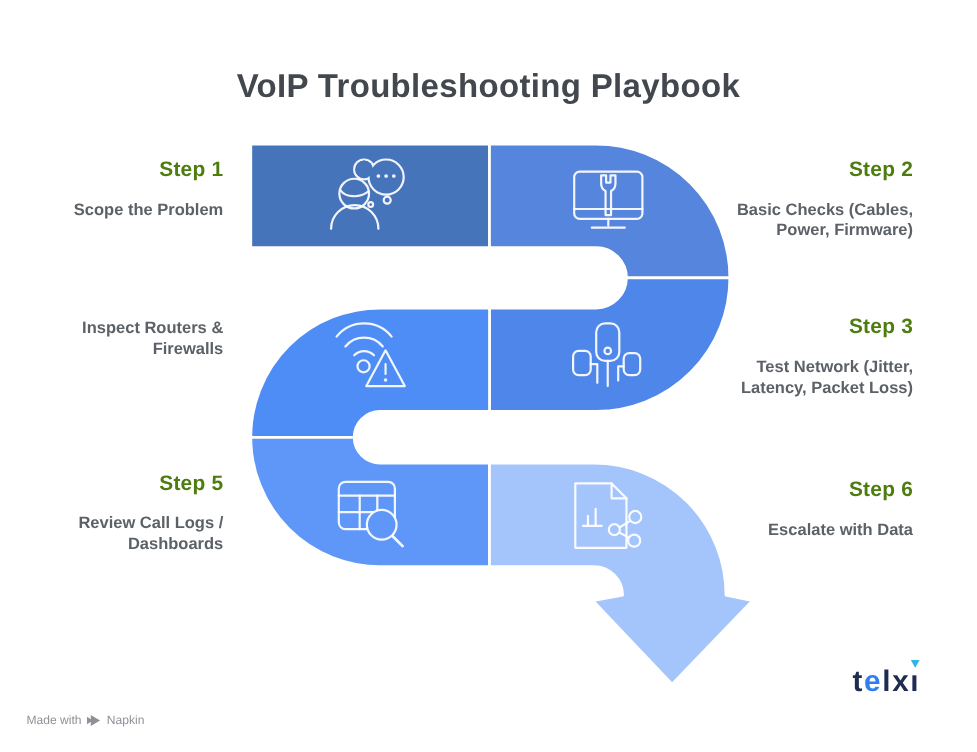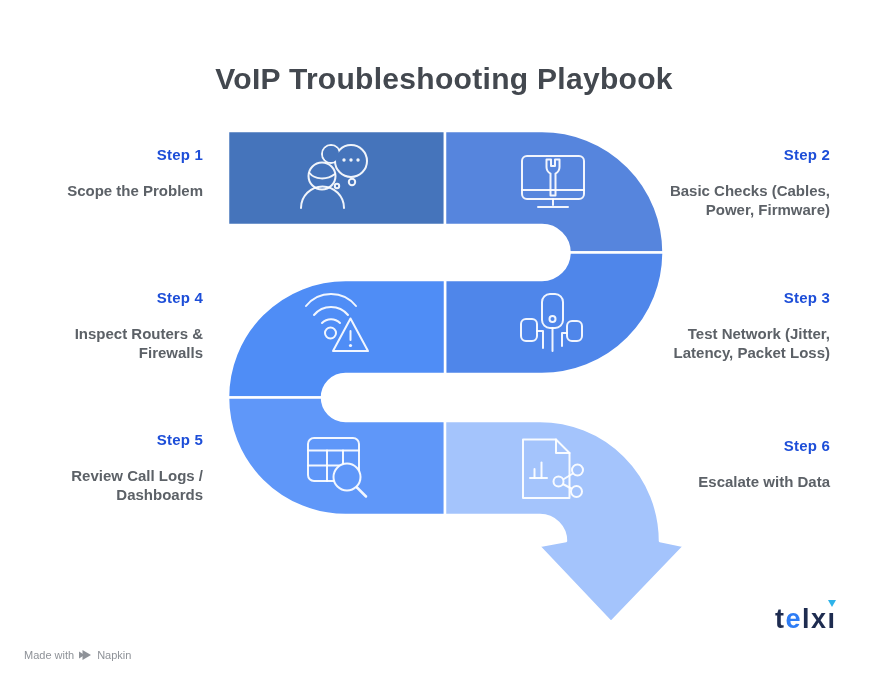--- a/index.html
+++ b/index.html
@@ -8,21 +8,21 @@
     font-family:"Liberation Sans", sans-serif;
   }
   .page-title{
     position:absolute;top:62px;left:0;width:888px;text-align:center;
     font-size:30px;font-weight:700;color:#43484f;letter-spacing:.3px;margin:0;
   }
   .flow-svg{position:absolute;left:0;top:0;}
   .step{position:absolute;}
   .step.left{right:685px;width:165px;text-align:right;}
   .step.right{left:652px;width:178px;text-align:right;}
-  .step-label{font-size:15px;line-height:16px;font-weight:700;color:#1d4ed8;letter-spacing:.2px;margin:0 0 19px 0;}
+  .step-label{font-size:19px;line-height:16px;font-weight:700;color:#4d7c0f;letter-spacing:.2px;margin:0 0 19px 0;}
   .step-desc{font-size:15px;line-height:18.5px;font-weight:700;color:#5c6167;margin:0;}
   .footer{
     position:absolute;left:24px;top:649px;display:flex;align-items:center;gap:5px;
     font-size:11px;color:#8e9298;
   }
   .footer .napkin-glyph{display:inline-block;line-height:0;}
   .logo{
     position:absolute;left:755px;top:604px;
     font-size:27px;font-weight:700;letter-spacing:1.5px;color:#1e2c50;line-height:30px;margin-left:20px;
   }
@@ -128,21 +128,20 @@
     <p class="step-label">Step 2</p>
     <p class="step-desc">Basic Checks (Cables, Power, Firmware)</p>
   </div>
 
   <div class="step right" style="top:290px">
     <p class="step-label">Step 3</p>
     <p class="step-desc">Test Network (Jitter, Latency, Packet Loss)</p>
   </div>
 
   <div class="step left" style="top:290px">
-    <p class="step-label">Step 4</p>
     <p class="step-desc">Inspect Routers &amp; Firewalls</p>
   </div>
 
   <div class="step left" style="top:432px">
     <p class="step-label">Step 5</p>
     <p class="step-desc">Review Call Logs / Dashboards</p>
   </div>
 
   <div class="step right" style="top:438px">
     <p class="step-label">Step 6</p>

